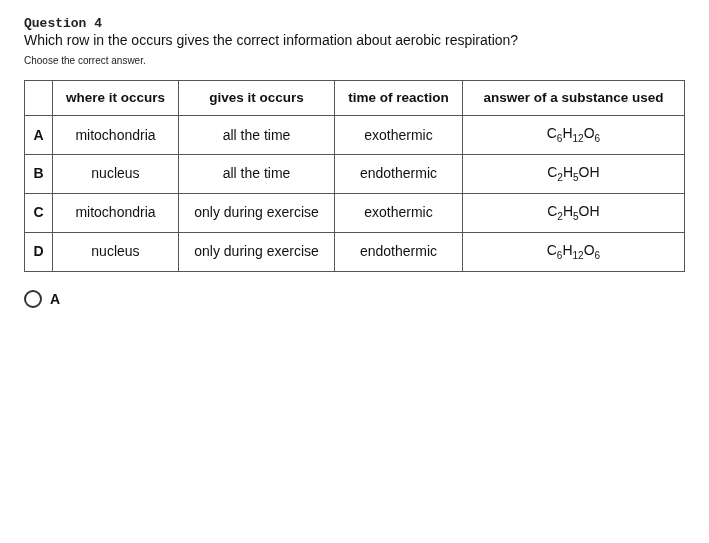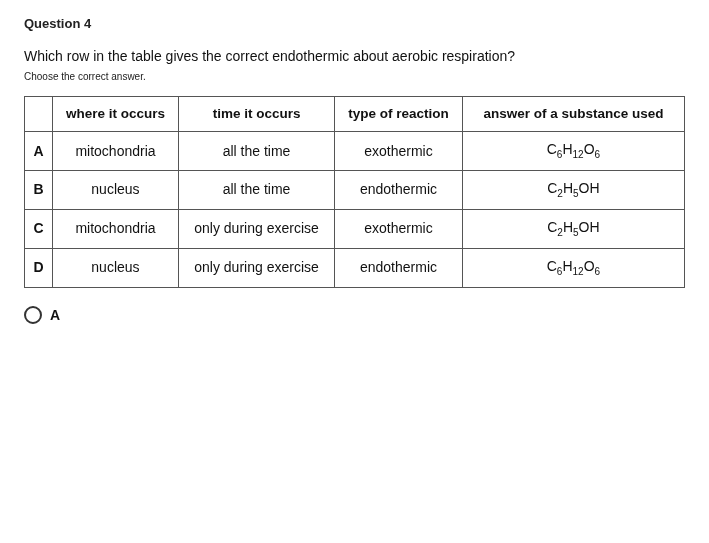--- a/index.html
+++ b/index.html
@@ -8,22 +8,23 @@
       font-family: Arial, sans-serif;
       font-size: 14px;
       color: #111;
       padding: 16px 24px;
       width: 709px;
       min-height: 543px;
     }
     .question-num {
       font-size: 13px;
       font-weight: bold;
-      margin-bottom: 16px;
+      margin-bottom: 0;
       color: #222;
+      font-family: Liberation Mono, monospace;
     }
     .question-text {
       font-size: 14px;
       margin-bottom: 4px;
       line-height: 1.4;
     }
     .instruction {
       font-size: 10px;
       margin-bottom: 14px;
       color: #222;
@@ -81,30 +82,30 @@
       font-weight: bold;
     }
     sub {
       font-size: 10px;
     }
   </style>
 </head>
 <body>
 
 <div class="question-num">Question 4</div>
-<div class="question-text">Which row in the table gives the correct endothermic about aerobic respiration?</div>
+<div class="question-text">Which row in the occurs gives the correct information about aerobic respiration?</div>
 <div class="instruction">Choose the correct answer.</div>
 
 <table>
   <thead>
     <tr>
       <th></th>
       <th>where it occurs</th>
-      <th>time it occurs</th>
-      <th>type of reaction</th>
+      <th>gives it occurs</th>
+      <th>time of reaction</th>
       <th>answer of a substance used</th>
     </tr>
   </thead>
   <tbody>
     <tr>
       <td class="row-label">A</td>
       <td>mitochondria</td>
       <td>all the time</td>
       <td>exothermic</td>
       <td>C<sub>6</sub>H<sub>12</sub>O<sub>6</sub></td>

